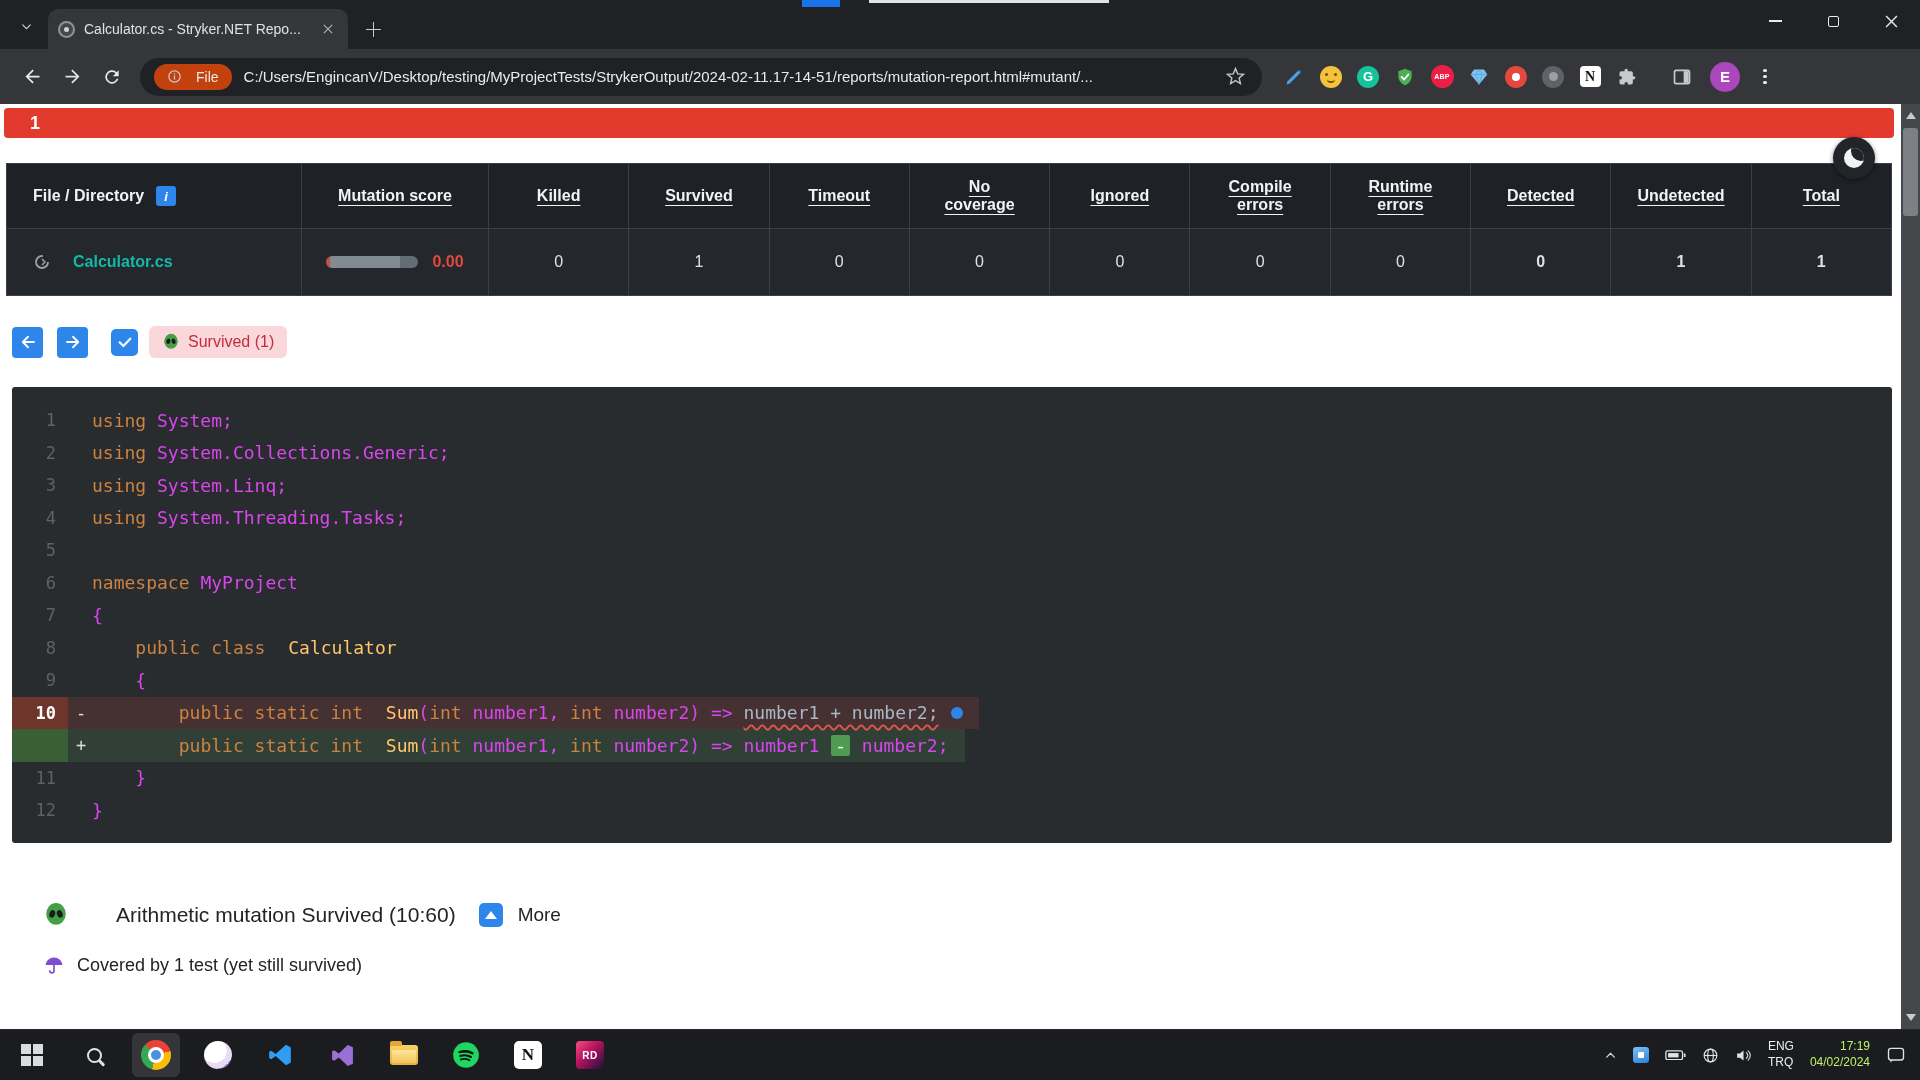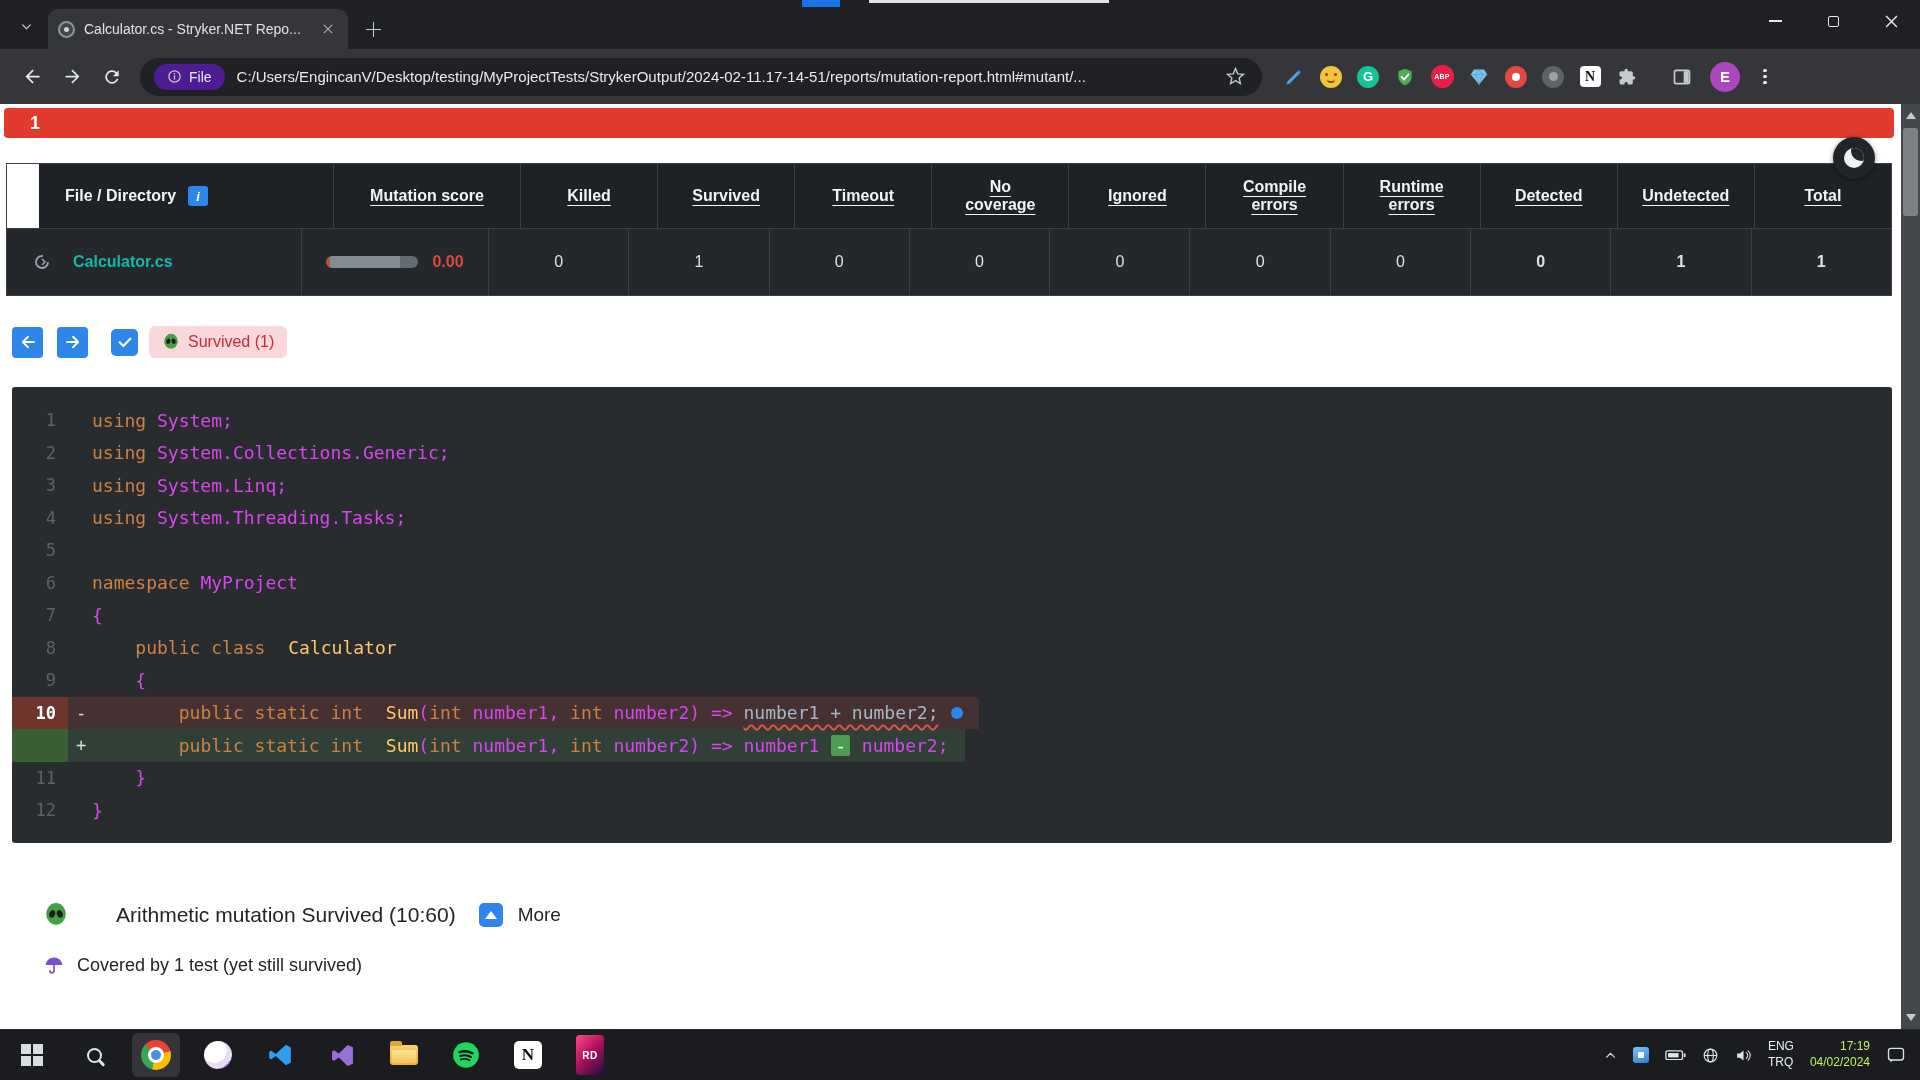--- a/index.html
+++ b/index.html
@@ -23,21 +23,21 @@
   .plus::after { top:7px; left:0; height:1.8px; width:15px; }
   .win-controls { position:absolute; right:0; top:0; height:42px; display:flex; }
   .win-btn { width:58px; height:100%; display:flex; align-items:center; justify-content:center; }
   .glyph-min { width:13px; height:1.6px; background:#e8eaed; }
   .glyph-max { width:11px; height:11px; border:1.6px solid #e8eaed; border-radius:2px; }
 
   
   .toolbar { position:absolute; top:49px; left:0; width:1920px; height:55px; background:#35363a; display:flex; align-items:center; padding:0 12px; }
   .nav-ico { width:40px; height:40px; display:flex; align-items:center; justify-content:center; border-radius:50%; flex:none; }
   .omnibox { width:1122px; height:38px; margin-left:8px; background:#202124; border-radius:19px; display:flex; align-items:center; padding:0 14px; flex:none; }
-  .file-chip { display:flex; align-items:center; gap:7px; background:#4c1d95; border-radius:14px; padding:5px 13px; flex:none; }
+  .file-chip { display:flex; align-items:center; gap:14px; background:#c2410c; border-radius:14px; padding:5px 13px; flex:none; }
   .file-chip-label { color:#e8eaed; font-size:14px; }
   .url-text { color:#e8eaed; font-size:15px; margin-left:12px; white-space:nowrap; overflow:hidden; flex:1; }
   .star-btn { width:26px; height:26px; display:flex; align-items:center; justify-content:center; flex:none; }
   .ext-row { display:flex; align-items:center; gap:13px; margin-left:20px; }
   .ext { width:24px; height:24px; display:flex; align-items:center; justify-content:center; flex:none; }
   .circle { border-radius:50%; display:flex; align-items:center; justify-content:center; }
   .ext-emoji { width:22px; height:22px; background:#f5c33b; position:relative; }
   .ext-emoji::before { content:""; position:absolute; left:5px; top:7px; width:3px; height:3px; border-radius:50%; background:#7a4c00; box-shadow:9px 0 0 #7a4c00; }
   .ext-emoji::after { content:""; position:absolute; left:7px; bottom:5px; width:8px; height:4px; border-bottom:2px solid #7a4c00; border-radius:0 0 8px 8px; }
   .ext-grammarly { width:22px; height:22px; background:#15c39a; color:#fff; font-size:13px; font-weight:700; }
@@ -54,21 +54,21 @@
 
   
   .page { position:absolute; top:104px; left:0; width:1901px; height:925px; background:#fff; overflow:hidden; }
   .alert-bar { margin:4px 7px 0 4px; height:30px; background:#e23b2e; border-radius:4px; display:flex; align-items:center; padding:0 26px; color:#fff; font-weight:700; font-size:18px; }
   .dark-toggle { position:absolute; top:33px; right:26px; width:42px; height:42px; border-radius:50%; background:#212529; box-shadow:0 1px 5px rgba(0,0,0,.45); display:flex; align-items:center; justify-content:center; }
   .moon { position:relative; width:20px; height:20px; border-radius:50%; background:#f1f3f4; overflow:hidden; }
   .moon::after { content:""; position:absolute; width:20px; height:20px; border-radius:50%; background:#212529; left:7px; bottom:7px; }
 
   .mut-table { margin:25px 9px 0 6px; border:1px solid #3a4046; }
   .tr { display:flex; }
-  .tr-head { background:#1e2226; height:64px;margin-left:32px; }
+  .tr-head { background:#1e2226; height:64px; }
   .tr-body { background:#24282d; height:67px; border-top:1px solid #3a4046; }
   .th, .td { display:flex; align-items:center; justify-content:center; border-left:1px solid #3a4046; color:#dee2e6; font-size:16px; padding:0 8px; text-align:center; }
   .th:first-child, .td:first-child { border-left:none; }
   .th { font-weight:700; color:#f1f3f5; }
   .col-file { flex:0 0 294px; justify-content:flex-start; padding-left:26px; text-align:left; }
   .col-score { flex:0 0 187px; }
   .col-num { flex:1; }
   .col-num .th-label { max-width:96px; }
   .th-label { text-decoration:underline; text-underline-offset:4px; text-decoration-thickness:1px; }
   .th.strong, .td.strong { font-weight:700; }
@@ -125,21 +125,21 @@
   .win-logo span { background:#d9dde1; }
   .search-glass { width:15px; height:15px; border:2.5px solid #dfe3e6; border-radius:50%; position:relative; }
   .search-glass::after { content:""; position:absolute; width:2.5px; height:8px; background:#dfe3e6; right:-3px; bottom:-6px; transform:rotate(-45deg); border-radius:2px; }
   .chrome-logo { width:30px; height:30px; border-radius:50%; background:conic-gradient(from -45deg,#ea4335 0 120deg,#fbbc05 120deg 240deg,#34a853 240deg 360deg); position:relative; }
   .chrome-logo::before { content:""; position:absolute; inset:7px; background:#4a90e2; border:3px solid #fff; border-radius:50%; }
   .app2-logo { width:28px; height:28px; border-radius:50%; background:radial-gradient(circle at 38% 35%, #ffffff 0 48%, #e7dcf5 48% 72%, #9c7bd0 72% 100%); }
   .folder-ico { width:28px; height:20px; position:relative; background:linear-gradient(180deg,#f9d06a,#e9b13c); border-radius:2px 3px 3px 3px; }
   .folder-ico::before { content:""; position:absolute; left:0; top:-4px; width:12px; height:5px; background:#e0a833; border-radius:2px 2px 0 0; }
   .folder-ico::after { content:""; position:absolute; left:2px; top:5px; right:2px; bottom:2px; background:linear-gradient(180deg,#ffe59a,#f4c45a); border-radius:2px; }
   .notion-ico { width:28px; height:28px; background:#fff; border-radius:5px; display:flex; align-items:center; justify-content:center; font-family:"Liberation Serif", serif; font-weight:700; font-size:17px; color:#111; }
-  .rider-ico { width:28px; height:40px; border-radius:4px; background:linear-gradient(135deg,#fe4b83 0%,#b2125e 45%,#19103a 100%); display:flex; align-items:center; justify-content:center; color:#fff; font-size:10px; font-weight:700; letter-spacing:.5px; }
+  .rider-ico { width:28px; height:28px; border-radius:4px; background:linear-gradient(135deg,#fe4b83 0%,#b2125e 45%,#19103a 100%); display:flex; align-items:center; justify-content:center; color:#fff; font-size:10px; font-weight:700; letter-spacing:.5px; }
   .tb-right { margin-left:auto; display:flex; align-items:center; gap:16px; padding-right:14px; }
   .tray-app { width:16px; height:16px; border-radius:3px; background:linear-gradient(160deg,#7cc1f7,#2f7fd6); position:relative; }
   .tray-app::after { content:""; position:absolute; inset:5px; background:#fff; border-radius:1px; }
   .lang-block { color:#eceff1; font-size:12px; line-height:1.3; text-align:left; }
   .clock-block { color:#bef264; font-size:12px; line-height:1.3; text-align:right; }
 </style>
 </head>
 <body>
 
 <div class="screen">

